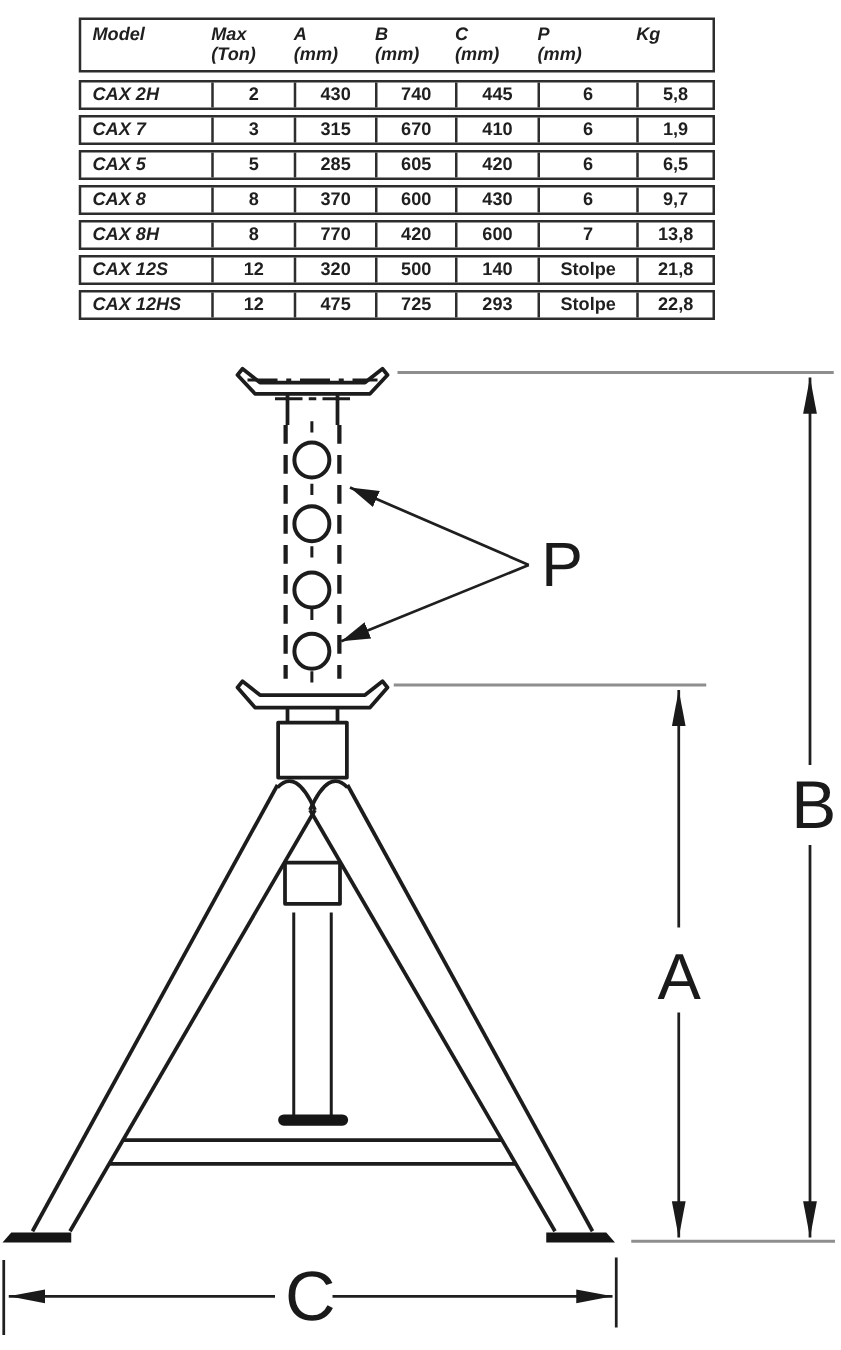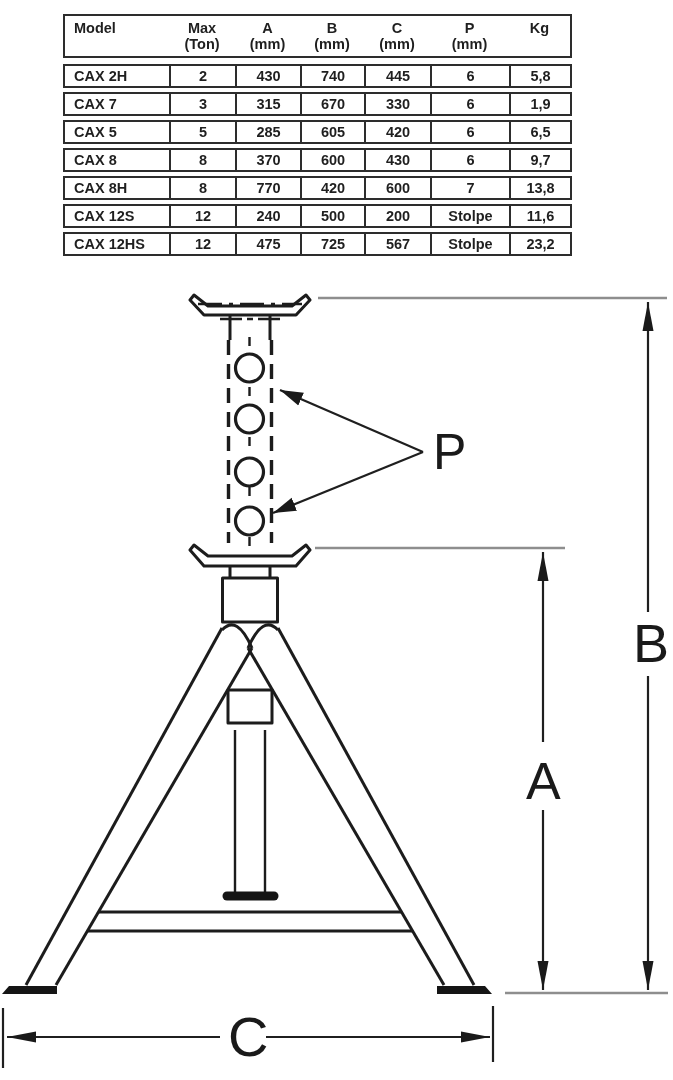--- a/index.html
+++ b/index.html
@@ -11,34 +11,34 @@
   .spec-table{position:absolute;left:63px;top:14px;width:509px;}
   .t-header{
     display:flex;border:2px solid #2d2d2d;height:44px;box-sizing:border-box;
     margin-bottom:6px;background:#ffffff;
   }
   .t-row{
     display:flex;border:2px solid #2d2d2d;height:24px;box-sizing:border-box;
     margin-bottom:4px;align-items:center;background:#ffffff;
   }
   .hcell{
-    display:flex;flex-direction:column;align-items:center;box-sizing:border-box;
+    display:flex;flex-direction:column;align-items:flex-start;box-sizing:border-box;
     padding-top:4px;line-height:16px;
   }
-  .hcell .hl,.hcell .hs{font-weight:bold;font-size:14.5px;color:#1f1f1f;white-space:pre;}
+  .hcell .hl,.hcell .hs{font-weight:bold;font-size:14.5px;color:#1f1f1f;white-space:pre;font-style:italic;}
   .cell{
     display:flex;align-items:center;justify-content:center;height:100%;
     box-sizing:border-box;font-weight:bold;font-size:14.5px;color:#1f1f1f;
     white-space:nowrap;
   }
   .t-row .cell + .cell{border-left:2px solid #2d2d2d;}
   .c0{width:104px;} .c1{width:66px;} .c2{width:65px;} .c3{width:64px;}
   .c4{width:66px;} .c5{width:79px;} .c6{width:61px;}
   .hcell.c0{align-items:flex-start;padding-left:9px;}
-  .cell.c0{justify-content:flex-start;padding-left:9px;}
+  .cell.c0{justify-content:flex-start;padding-left:9px;font-style:italic;}
   
   .diagram{position:absolute;left:0;top:0;width:673px;height:1080px;}
   .ln{stroke:#1c1c1c;stroke-width:3;fill:none;}
   .lnthin{stroke:#1c1c1c;stroke-width:2.4;fill:none;}
   .dash{stroke:#1c1c1c;stroke-width:3.4;fill:none;stroke-dasharray:15 9;}
   .cdash{stroke:#1c1c1c;stroke-width:2.4;fill:none;stroke-dasharray:9 41;}
   .dashdot{stroke:#1c1c1c;stroke-width:2.4;fill:none;stroke-dasharray:24 7 4 7;}
   .ref{stroke:#8e8e8e;stroke-width:2.4;fill:none;}
   .dim{stroke:#1f1f1f;stroke-width:2.2;fill:none;}
   .band{fill:#ffffff;stroke:#1c1c1c;stroke-width:3;stroke-linejoin:round;}
@@ -159,21 +159,21 @@
       <div class="cell c4">445</div>
       <div class="cell c5">6</div>
       <div class="cell c6">5,8</div>
     </div>
 
     <div class="t-row">
       <div class="cell c0">CAX 7</div>
       <div class="cell c1">3</div>
       <div class="cell c2">315</div>
       <div class="cell c3">670</div>
-      <div class="cell c4">330</div>
+      <div class="cell c4">410</div>
       <div class="cell c5">6</div>
       <div class="cell c6">1,9</div>
     </div>
 
     <div class="t-row">
       <div class="cell c0">CAX 5</div>
       <div class="cell c1">5</div>
       <div class="cell c2">285</div>
       <div class="cell c3">605</div>
       <div class="cell c4">420</div>
@@ -197,31 +197,31 @@
       <div class="cell c2">770</div>
       <div class="cell c3">420</div>
       <div class="cell c4">600</div>
       <div class="cell c5">7</div>
       <div class="cell c6">13,8</div>
     </div>
 
     <div class="t-row">
       <div class="cell c0">CAX 12S</div>
       <div class="cell c1">12</div>
-      <div class="cell c2">240</div>
+      <div class="cell c2">320</div>
       <div class="cell c3">500</div>
-      <div class="cell c4">200</div>
+      <div class="cell c4">140</div>
       <div class="cell c5">Stolpe</div>
-      <div class="cell c6">11,6</div>
+      <div class="cell c6">21,8</div>
     </div>
 
     <div class="t-row">
       <div class="cell c0">CAX 12HS</div>
       <div class="cell c1">12</div>
       <div class="cell c2">475</div>
       <div class="cell c3">725</div>
-      <div class="cell c4">567</div>
+      <div class="cell c4">293</div>
       <div class="cell c5">Stolpe</div>
-      <div class="cell c6">23,2</div>
+      <div class="cell c6">22,8</div>
     </div>
   </div>
 
 </div>
 
 </body></html>

